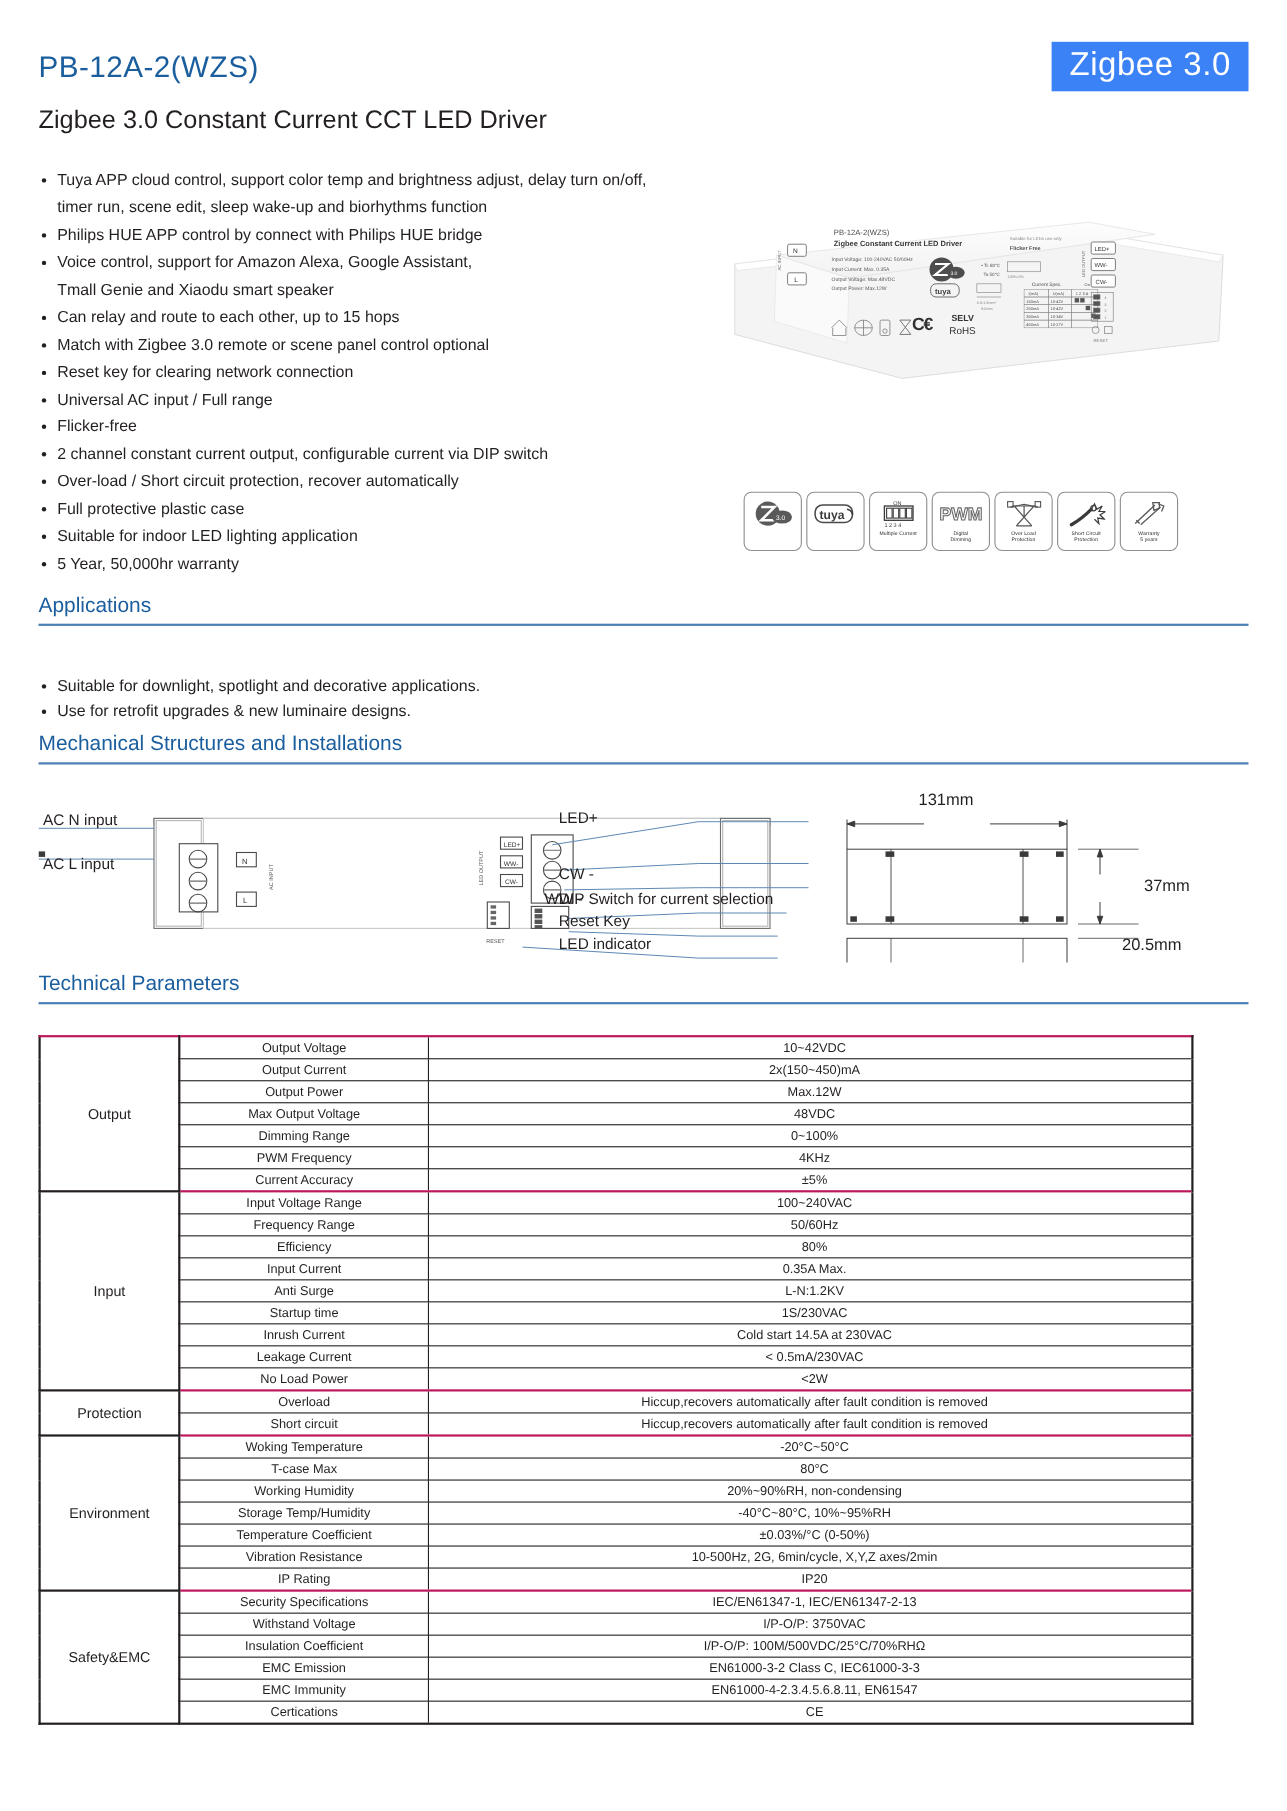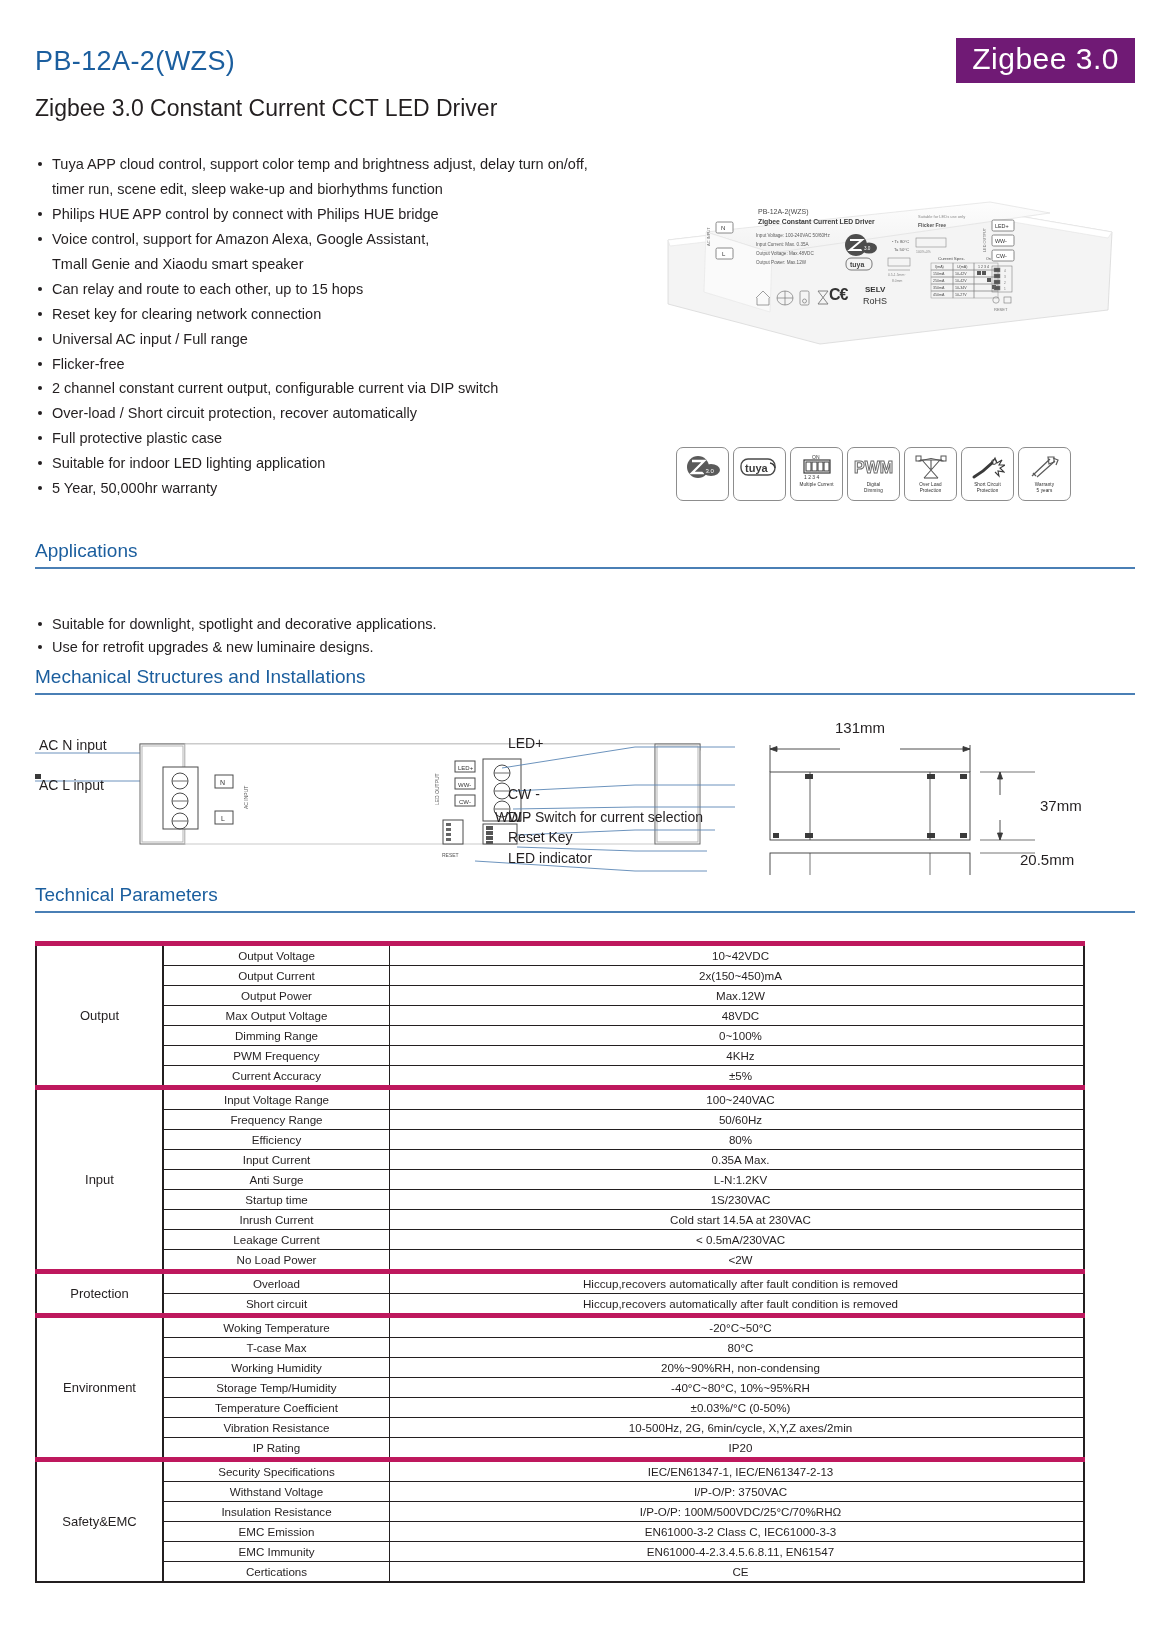--- a/index.html
+++ b/index.html
@@ -13,21 +13,21 @@
   
   .hdr{position:absolute;left:35px;top:38px;width:1100px;height:95px;}
   .model{
     font-size:27px;color:#1b5e9e;letter-spacing:.4px;font-weight:400;
     position:absolute;left:0;top:8px;white-space:nowrap;
   }
   .subtitle{
     font-size:23px;color:#231f20;position:absolute;left:0;top:57px;white-space:nowrap;
   }
   .zigbee-badge{
-    position:absolute;right:0;top:0;background:#701a75;color:#fff;
+    position:absolute;right:0;top:0;background:#3b82f6;color:#fff;
     font-size:30px;padding:6px 16px 9px 16px;letter-spacing:.5px;line-height:1;
   }
 
   
   .features{position:absolute;left:36px;top:152px;width:600px;}
   .feat{
     font-size:14.5px;line-height:1.72;color:#231f20;
     position:relative;padding-left:16px;
   }
   .feat::before{
@@ -76,21 +76,21 @@
   .tbl{position:absolute;left:35px;top:941px;width:1050px;border-collapse:collapse;}
   .tbl td{
     border:1px solid #231f20;font-size:11.6px;color:#231f20;
     padding:2px 0 3px 0;height:14px;
   }
   .tbl td.grp{
     width:125px;text-align:center;font-size:13px;border-width:2px;border-color:#231f20;
   }
   .tbl td.par{width:225px;text-align:center;}
   .tbl td.val{padding-left:8px;text-align:center;}
-  .tbl tr.grpstart td{border-top:5px solid #be185d;}
+  .tbl tr.grpstart td{border-top:2px solid #be185d;}
   .tbl td.lastcol{border-right:2px solid #231f20;}
   .tbl td.firstcol{border-left:2px solid #231f20;}
   .tbl tr.lastrow td{border-bottom:2px solid #231f20;}
 </style>
 </head>
 <body>
 
 <div class="page">
 
   <div class="hdr">
@@ -101,20 +101,21 @@
 
   <div class="features">
     <div class="feat"><span>Tuya APP cloud control, support color temp and brightness adjust, delay turn on/off,</span></div>
     <div class="feat" style="padding-left:16px;">
         <span style="display:block;margin-left:0;">timer run, scene edit, sleep wake-up and biorhythms function</span>
       </div>
     <div class="feat"><span>Philips HUE APP control by connect with Philips HUE bridge</span></div>
     <div class="feat"><span>Voice control, support for Amazon Alexa, Google Assistant,</span></div>
     <div class="feat"><span>Tmall Genie and Xiaodu smart speaker</span></div>
     <div class="feat"><span>Can relay and route to each other, up to 15 hops</span></div>
+    <div class="feat"><span>Match with Zigbee 3.0 remote or scene panel control optional</span></div>
     <div class="feat"><span>Reset key for clearing network connection</span></div>
     <div class="feat"><span>Universal AC input / Full range</span></div>
     <div class="feat"><span>Flicker-free</span></div>
     <div class="feat"><span>2 channel constant current output, configurable current via DIP switch</span></div>
     <div class="feat"><span>Over-load / Short circuit protection, recover automatically</span></div>
     <div class="feat"><span>Full protective plastic case</span></div>
     <div class="feat"><span>Suitable for indoor LED lighting application</span></div>
     <div class="feat"><span>5 Year, 50,000hr warranty</span></div>
   </div>
 
@@ -583,21 +584,21 @@
         <tr class="grpstart">
           <td class="grp firstcol" rowspan="6">Safety&amp;EMC</td>
           <td class="par">Security Specifications</td>
           <td class="val lastcol">IEC/EN61347-1, IEC/EN61347-2-13</td>
         </tr>
         <tr>
           <td class="par">Withstand Voltage</td>
           <td class="val lastcol">I/P-O/P: 3750VAC</td>
         </tr>
         <tr>
-          <td class="par">Insulation Resistance</td>
+          <td class="par">Insulation Coefficient</td>
           <td class="val lastcol">I/P-O/P: 100M/500VDC/25°C/70%RHΩ</td>
         </tr>
         <tr>
           <td class="par">EMC Emission</td>
           <td class="val lastcol">EN61000-3-2 Class C, IEC61000-3-3</td>
         </tr>
         <tr>
           <td class="par">EMC Immunity</td>
           <td class="val lastcol">EN61000-4-2.3.4.5.6.8.11, EN61547</td>
         </tr>

